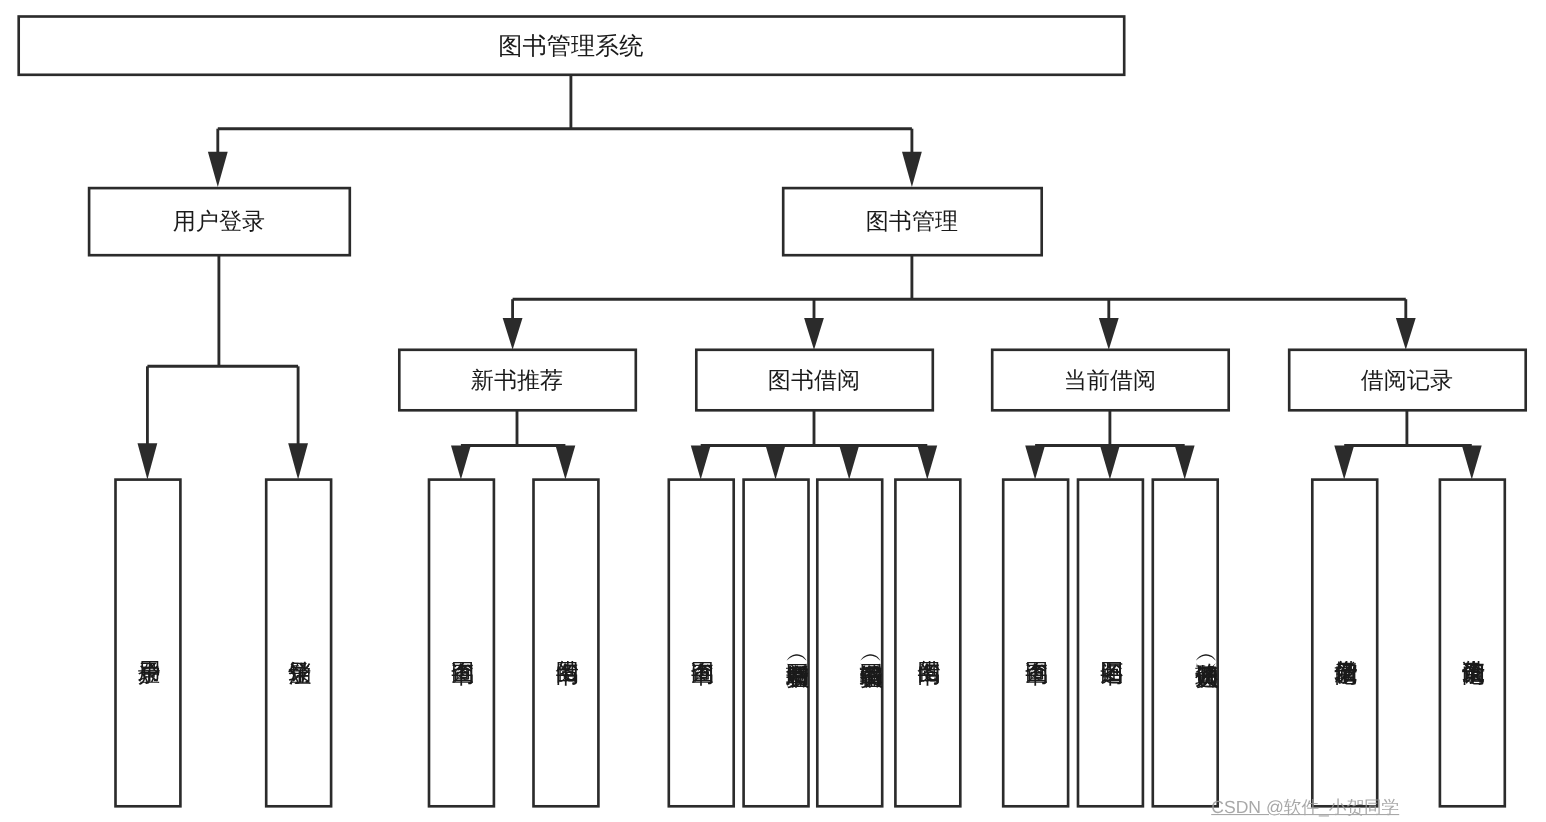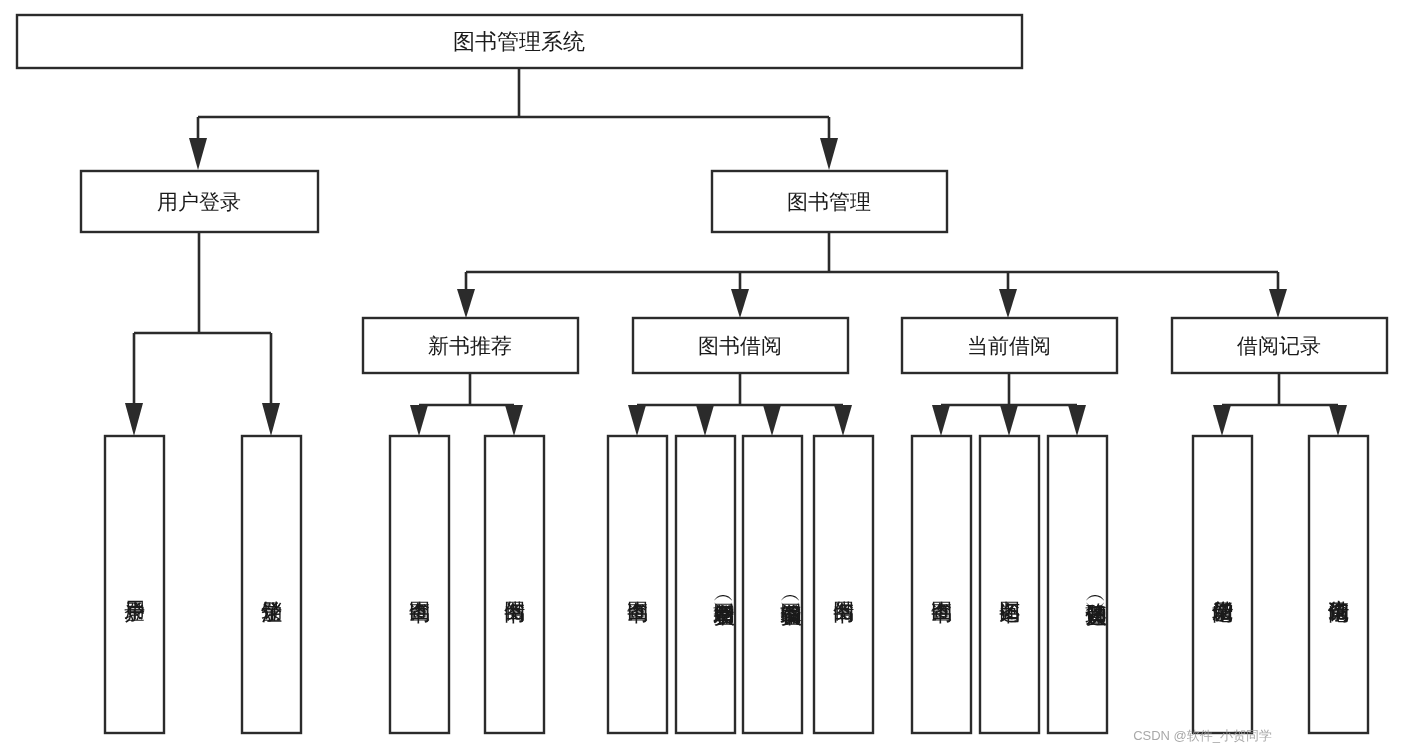--- a/index.html
+++ b/index.html
@@ -71,24 +71,25 @@
     align-items: center;
     justify-content: center;
     text-align: center;
     pointer-events: none;
   }
   .watermark {
     position: absolute;
     right: 6px;
     bottom: 2px;
     font-family: "Liberation Sans", "DejaVu Sans", sans-serif;
-    font-size: 13px;
+    font-size: 16px;
     color: #9a9a9a;
     opacity: 0.85;
     white-space: nowrap;
+    text-decoration: underline;
   }
 </style>
 </head>
 <body>
 
 <div id="diagram-root">
 
   <svg class="flow" viewBox="0 0 1405 747">
 
     <defs>

